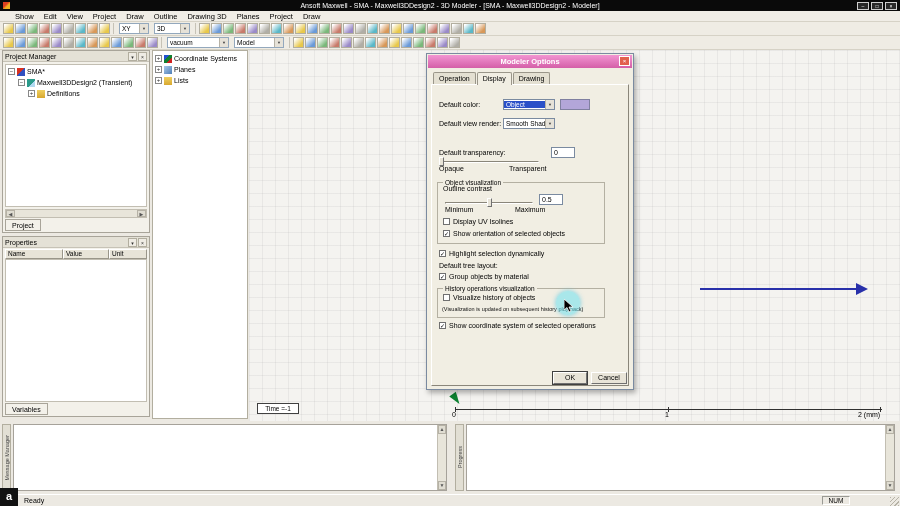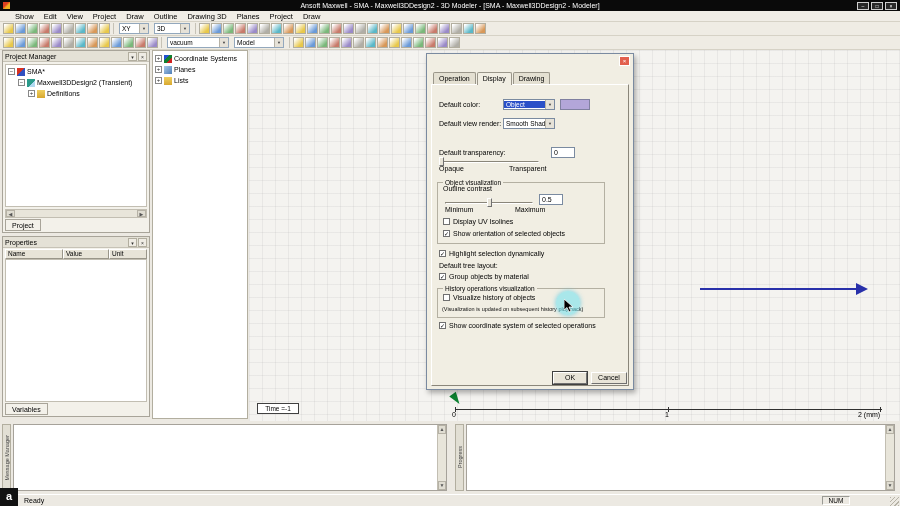--- a/index.html
+++ b/index.html
@@ -348,20 +348,21 @@
   <div class="time-label">Time =-1</div>
   <div class="ruler-line"></div>
   <div class="ruler-tick" style="left:455px"></div>
   <div class="ruler-tick" style="left:668px"></div>
   <div class="ruler-tick" style="left:880px"></div>
   <div class="ruler-lab" style="left:452px">0</div>
   <div class="ruler-lab" style="left:665px">1</div>
   <div class="ruler-lab" style="left:858px">2 (mm)</div>
 
   <div class="dialog">
+    <div class="dlg-title">Modeler Options</div>
     <div class="dlg-close">×</div>
     <div class="dlg-tabs">
       <span class="dtab">Operation</span>
       <span class="dtab active">Display</span>
       <span class="dtab">Drawing</span>
     </div>
     <div class="dlg-page"></div>
 
     <span class="dlab" style="left:12px;top:47px">Default color:</span>
     <div class="dcombo" style="left:76px;top:45px;width:52px">

